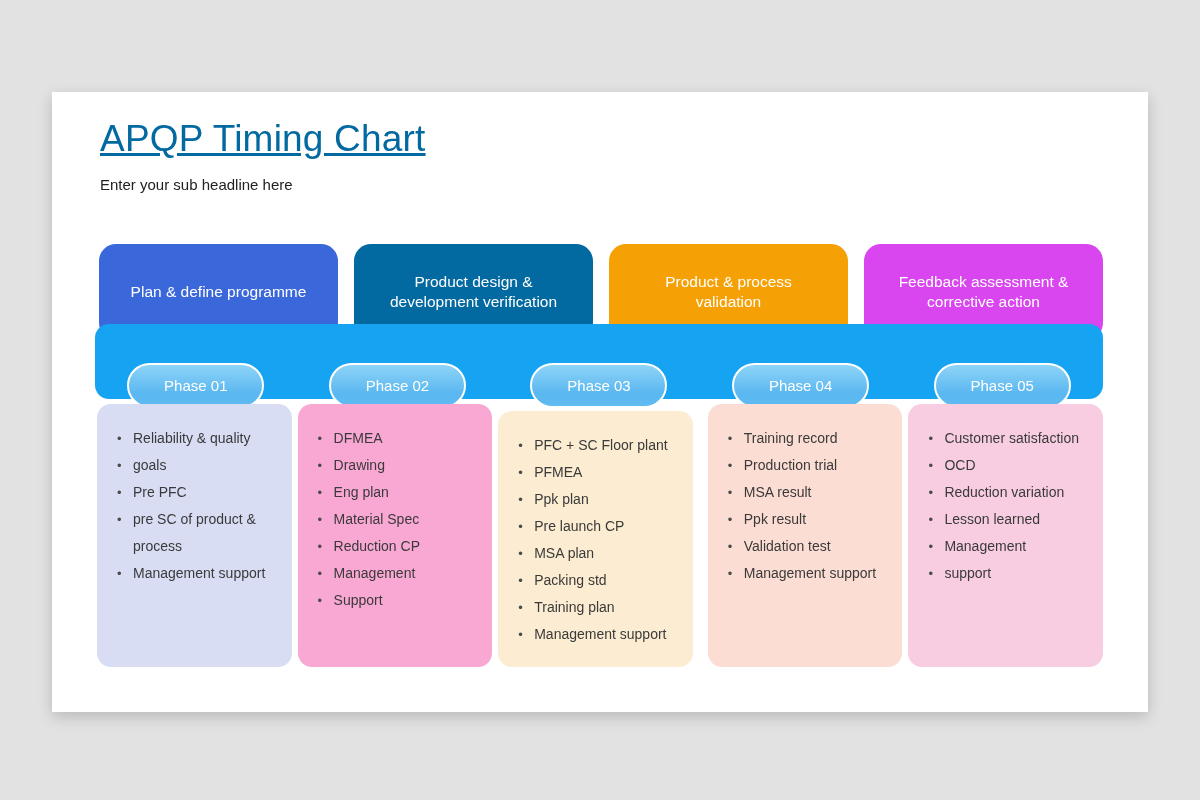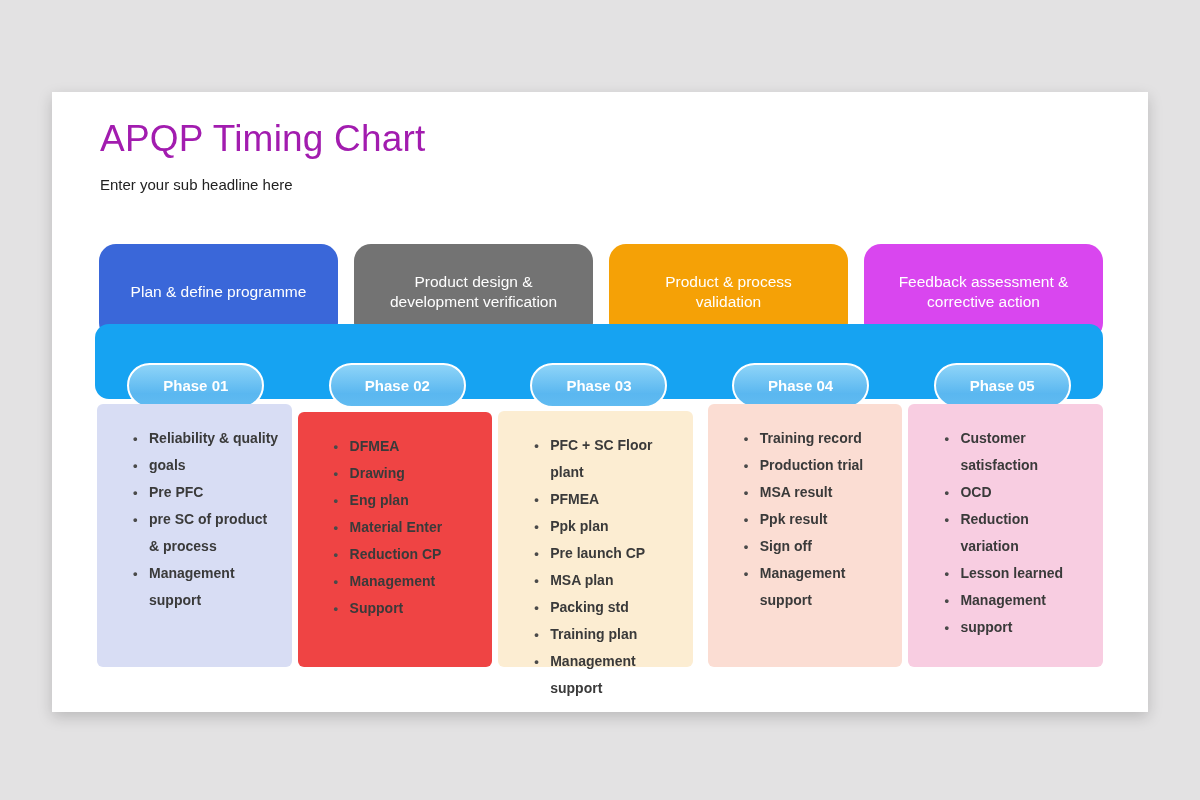--- a/index.html
+++ b/index.html
@@ -12,70 +12,69 @@
   }
   .slide-card {
     position:absolute; left:52px; top:92px;
     width:1096px; height:620px;
     background:#ffffff;
     box-shadow:0 5px 14px rgba(0,0,0,0.18);
   }
   .header { position:absolute; left:48px; top:25px; }
   .title {
     font-size:37px; line-height:44px; font-weight:500;
-    color:#a21caf; letter-spacing:0.2px;
+    color:#0369a1; letter-spacing:0.2px;text-decoration:underline;
   }
   .subtitle {
     margin-top:15px; font-size:15px; color:#222222; font-weight:400;
   }
   
   .stage-row {
     position:absolute; left:47px; top:128px;
     width:1004px; height:96px;
     display:flex; gap:16px;margin-top:24px;
   }
   .stage-box {
     flex:1; border-radius:17px;
     display:flex; align-items:center; justify-content:center;
     text-align:center; color:#ffffff;
     font-size:15.5px; font-weight:500; line-height:20.5px;
     padding:0 26px;
   }
   .stage-1 { background:#3a67d9; }
-  .stage-2 { background:#737373; }
+  .stage-2 { background:#0369a1; }
   .stage-3 { background:#f5a106; }
   .stage-4 { background:#d946ef; }
   
   .phase-bar {
     position:absolute; left:43px; top:232px;
     width:1008px; height:75px;
     background:#16a3f2; border-radius:14px;
     display:flex; align-items:center;
   }
   .phase-slot { flex:1; display:flex; align-items:center; justify-content:center; }
   .phase-pill {
     width:137px; height:45px;
     border:2px solid #ffffff; border-radius:23px;
     background:linear-gradient(180deg,#8ed4f8 0%,#5ab7f0 70%,#60bbf1 100%);
-    color:#ffffff; font-size:15px; font-weight:700;
+    color:#ffffff; font-size:15px; font-weight:400;
     display:flex; align-items:center; justify-content:center;margin-top:48px;
   }
   
   .columns {
     position:absolute; left:45px; top:312px;
     width:1006px; height:263px;
     display:flex; gap:6px;
   }
   .phase-col {
-    flex:1; border-radius:6px;
-    padding:21px 12px 0 34px;
-    font-weight:bold;
+    flex:1; border-radius:14px;
+    padding:21px 12px 0 18px;
   }
   .col-1 { background:#d8ddf4; }
-  .col-2 { background:#ef4444;margin-top:8px; }
+  .col-2 { background:#f9a8d4; }
   .col-3 { background:#fcedd2;margin-top:7px; }
   .col-4 { background:#fbddd3;margin-left:9px; }
   .col-5 { background:#f8cde1; }
   .bullet-list { list-style:none; }
   .bullet-list li {
     position:relative;
     font-size:14px; line-height:27px; color:#3a3a3a;
     padding-left:18px;
   }
   .bullet-list li::before {
@@ -135,21 +134,21 @@
           <li>Pre PFC</li>
           <li>pre SC of product &amp; process</li>
           <li>Management support</li>
         </ul>
     </div>
     <div class="phase-col col-2">
       <ul class="bullet-list">
           <li>DFMEA</li>
           <li>Drawing</li>
           <li>Eng plan</li>
-          <li>Material Enter</li>
+          <li>Material Spec</li>
           <li>Reduction CP</li>
           <li>Management</li>
           <li>Support</li>
         </ul>
     </div>
     <div class="phase-col col-3">
       <ul class="bullet-list">
           <li>PFC + SC Floor plant</li>
           <li>PFMEA</li>
           <li>Ppk plan</li>
@@ -159,21 +158,21 @@
           <li>Training plan</li>
           <li>Management support</li>
         </ul>
     </div>
     <div class="phase-col col-4">
       <ul class="bullet-list">
           <li>Training record</li>
           <li>Production trial</li>
           <li>MSA result</li>
           <li>Ppk result</li>
-          <li>Sign off</li>
+          <li>Validation test</li>
           <li>Management support</li>
         </ul>
     </div>
     <div class="phase-col col-5">
       <ul class="bullet-list">
           <li>Customer satisfaction</li>
           <li>OCD</li>
           <li>Reduction variation</li>
           <li>Lesson learned</li>
           <li>Management</li>

